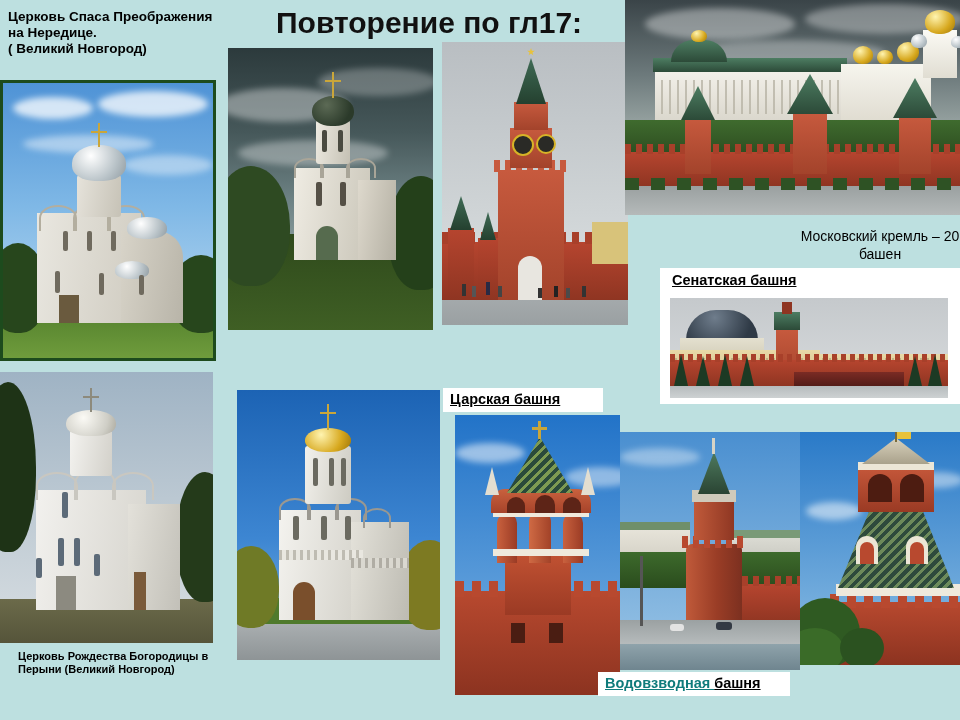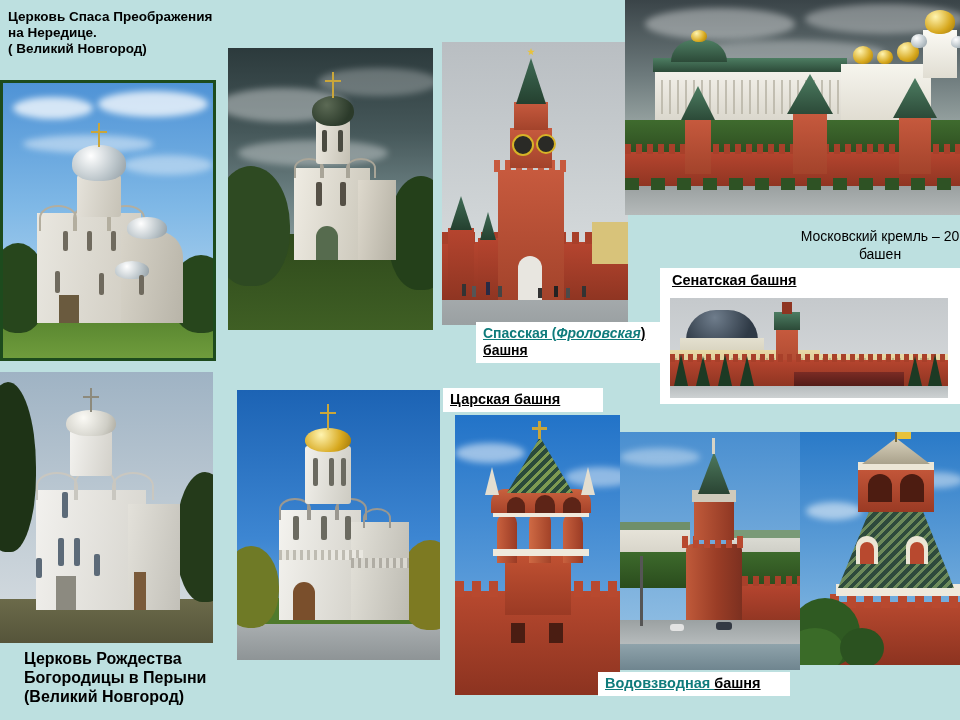--- a/index.html
+++ b/index.html
@@ -57,20 +57,21 @@
   .brick-l{position:absolute;background:linear-gradient(180deg,#c75a3e,#a3432b);}
   .spire-green{position:absolute;background:linear-gradient(#3f6b55,#24402f);}
   .roof-green{position:absolute;background:linear-gradient(#4d7d62,#2c4a38);}
   .gold-star{position:absolute;background:#e8c23a;}
 </style>
 </head>
 <body style="background: rgb(189, 224, 224);">
 
 <div class="slide">
 
+  <div style="position:absolute;left:276px;top:6px;font-size:30px;font-weight:bold;color:#111;letter-spacing:0px;">Повторение по гл17:</div>
 
   <div class="cap" style="left:8px;top:9px;width:215px;font-size:13.5px;white-space:pre-line;">Церковь Спаса Преображения на Нередице.
 ( Великий Новгород)</div>
 
   <div class="photo bordered" style="left:0px;top:80px;width:216px;height:281px;">
     <div class="sky sky-blue"></div>
     <div class="cloud" style="left:10px;top:14px;width:80px;height:22px;"></div>
     <div class="cloud" style="left:95px;top:8px;width:110px;height:26px;"></div>
     <div class="cloud" style="left:20px;top:52px;width:130px;height:18px;opacity:.6;"></div>
     <div class="cloud" style="left:120px;top:72px;width:90px;height:20px;opacity:.55;"></div>
@@ -114,21 +115,21 @@
     <div class="cross" style="left:83px;top:24px;width:16px;height:2px;background:#8d8a7c;"></div>
     <div class="slit" style="left:62px;top:120px;width:6px;height:26px;background:#5c6a78;"></div>
     <div class="slit" style="left:58px;top:166px;width:6px;height:28px;background:#5c6a78;"></div>
     <div class="slit" style="left:74px;top:166px;width:6px;height:28px;background:#5c6a78;"></div>
     <div class="slit" style="left:94px;top:182px;width:6px;height:22px;background:#5c6a78;"></div>
     <div class="slit" style="left:36px;top:186px;width:6px;height:20px;background:#5c6a78;"></div>
     <div style="position:absolute;left:56px;top:204px;width:20px;height:34px;background:#8c8a80;"></div>
     <div style="position:absolute;left:134px;top:200px;width:12px;height:38px;background:#7a5a3a;"></div>
   </div>
 
-  <div class="cap" style="left:24px;top:650px;width:215px;font-size:16px;">Церковь Рождества Богородицы в Перыни (Великий Новгород)</div>
+  <div class="cap" style="left:18px;top:650px;width:215px;font-size:11px;">Церковь Рождества Богородицы в Перыни (Великий Новгород)</div>
 
   <div class="photo" style="left:228px;top:48px;width:205px;height:282px;">
     <div class="sky sky-storm"></div>
     <div class="cloud" style="left:-10px;top:40px;width:130px;height:34px;opacity:.5;"></div>
     <div class="cloud" style="left:90px;top:20px;width:120px;height:28px;opacity:.35;"></div>
     <div class="cloud" style="left:10px;top:92px;width:150px;height:26px;opacity:.45;"></div>
     <div class="ground-dark" style="height:96px;"></div>
     <div class="tree" style="left:-16px;top:118px;width:78px;height:120px;background:#2e4a22;"></div>
     <div class="tree" style="left:160px;top:128px;width:66px;height:114px;background:#24401a;"></div>
     <div class="stone" style="left:66px;top:120px;width:76px;height:92px;background:linear-gradient(100deg,#efece3,#c9c5b8);"></div>
@@ -205,23 +206,20 @@
     <div style="position:absolute;left:20px;top:242px;width:4px;height:12px;background:#333;"></div>
     <div style="position:absolute;left:30px;top:244px;width:4px;height:11px;background:#555;"></div>
     <div style="position:absolute;left:44px;top:240px;width:4px;height:13px;background:#2a2a44;"></div>
     <div style="position:absolute;left:56px;top:244px;width:4px;height:11px;background:#444;"></div>
     <div style="position:absolute;left:96px;top:246px;width:4px;height:10px;background:#333;"></div>
     <div style="position:absolute;left:112px;top:244px;width:4px;height:11px;background:#222;"></div>
     <div style="position:absolute;left:124px;top:246px;width:4px;height:10px;background:#4a4a4a;"></div>
     <div style="position:absolute;left:140px;top:244px;width:4px;height:11px;background:#333;"></div>
   </div>
 
-  <div class="label-box" style="left:476px;top:322px;width:190px;font-size:14px;">
-    <span class="u link">Спасская (</span><span class="u link ital">Фроловская</span><span class="u blk">) башня</span>
-  </div>
 
   <div class="photo" style="left:625px;top:0px;width:335px;height:215px;">
     <div class="sky sky-storm" style="background:linear-gradient(#3a4448 0%,#6d7a7c 35%,#9aa6a4 60%,#c6cfc9 100%);"></div>
     <div class="cloud" style="left:20px;top:8px;width:150px;height:32px;opacity:.5;"></div>
     <div class="cloud" style="left:180px;top:4px;width:160px;height:30px;opacity:.45;"></div>
     <div class="cloud" style="left:60px;top:40px;width:200px;height:26px;opacity:.4;"></div>
 
     <div style="position:absolute;left:30px;top:70px;width:190px;height:58px;background:linear-gradient(#f3f1ea,#d7d4c9);"></div>
     <div class="roof-green" style="left:28px;top:58px;width:194px;height:14px;"></div>
     <div class="roof-green" style="left:46px;top:40px;width:56px;height:22px;border-radius:28px 28px 0 0;"></div>

